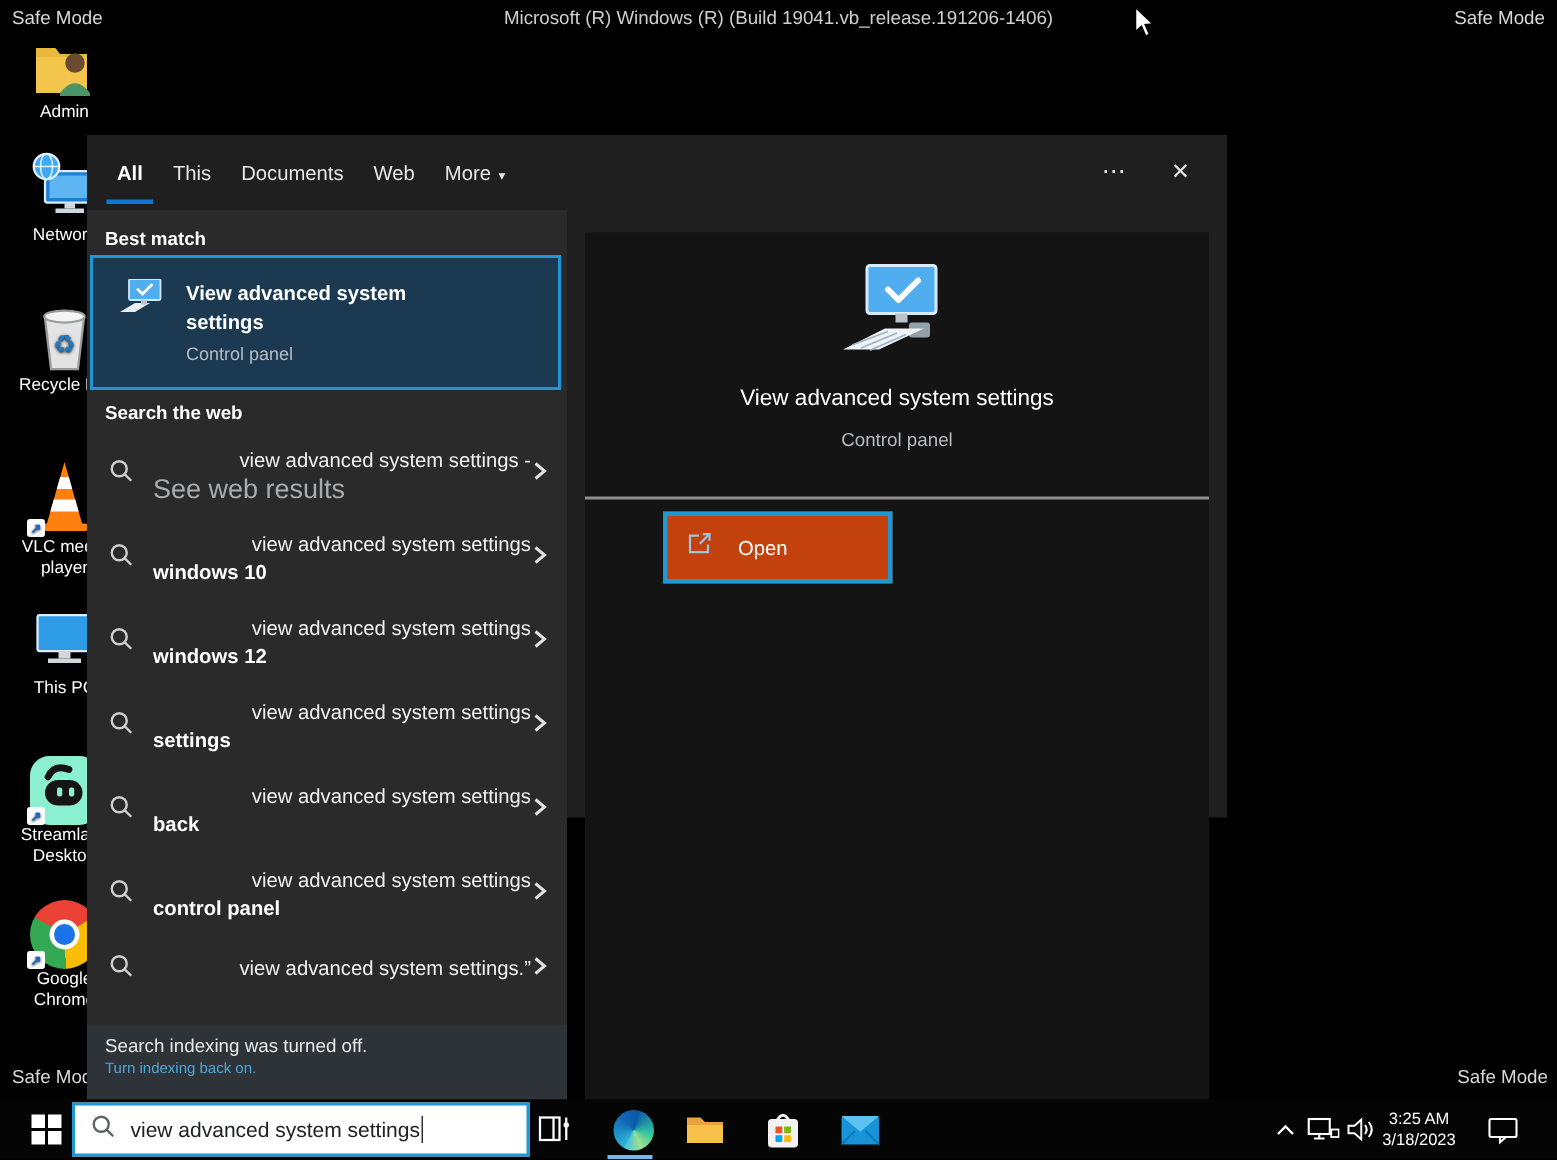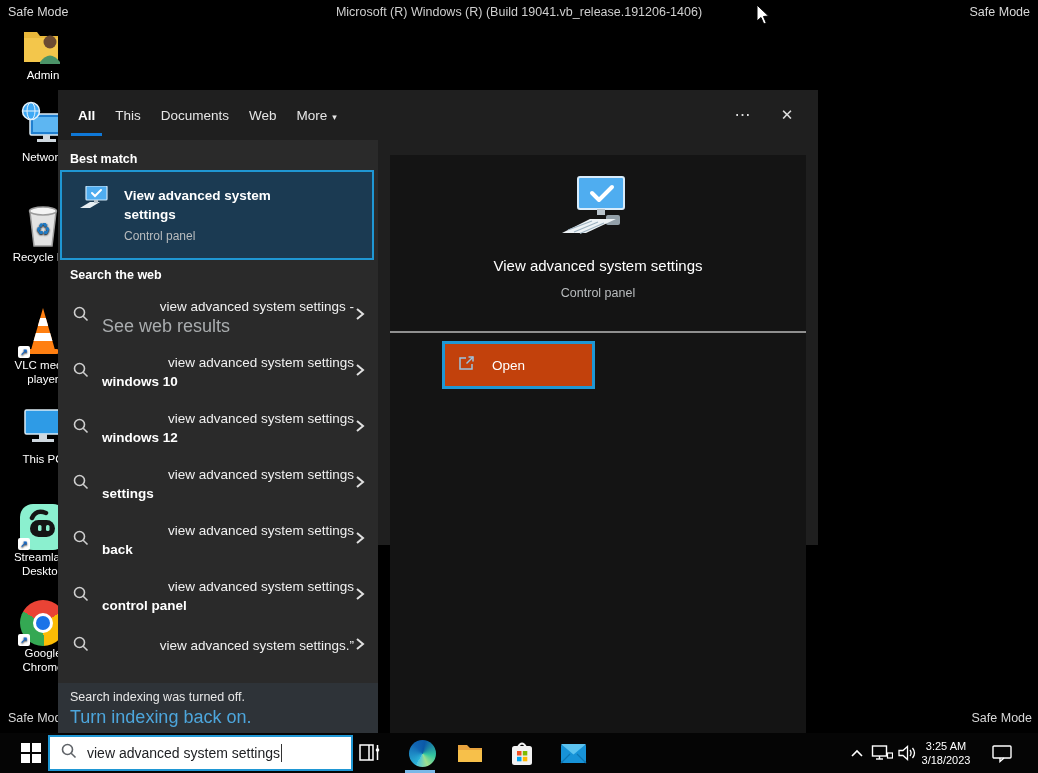--- a/index.html
+++ b/index.html
@@ -47,21 +47,21 @@
   .sugg .mag { flex:0 0 auto; margin-left:14px; margin-right:12px; }
   .sugg .lines { flex:1 1 auto; }
   .sugg .l1 { font-size:13.5px; color:#f0f0f0; line-height:18px;text-align:right; }
   .sugg .l2 { font-size:13.5px; line-height:18px; margin-top:1px; }
   .sugg .l2.bold { color:#fff; font-weight:bold; }
   .sugg .l2.muted { font-size:18px; color:#a9acae; }
   .sugg .chev { flex:0 0 auto; margin-right:12px; color:#e0e0e0; }
 
   .notice { position:absolute; left:0; top:543px; width:320px; height:50px; background:#2e3338; padding:7px 0 0 12px; }
   .notice-text { font-size:12.5px; color:#e8e8e8; }
-  .notice-link { font-size:18px; color:#4da6dc; margin-top:3px; cursor:pointer; }
+  .notice-link { font-size:10px; color:#4da6dc; margin-top:3px; cursor:pointer; }
 
   
   .preview { position:absolute; left:332px; top:65px; width:416px; height:578px; background:#141414; }
   .hero { position:absolute; left:50%; top:20px; transform:translateX(-50%); }
   .pv-title { position:absolute; left:0; width:100%; top:102px; text-align:center; font-size:15px; color:#fff; }
   .pv-sub { position:absolute; left:0; width:100%; top:131px; text-align:center; font-size:12.5px; color:#b9bcbe; }
   .pv-divider { position:absolute; left:0; top:176px; width:100%; height:1.5px; background:#8f8f8f; }
   .open-card { position:absolute; left:4px; top:186px; width:153px; height:48px; background:#c2410c; border:3px solid #1f97d4; display:flex; align-items:center;margin-left:48px; }
   .open-card .oicon { margin-left:12px; }
   .open-label { margin-left:16px; font-size:13.5px; color:#fff; }

